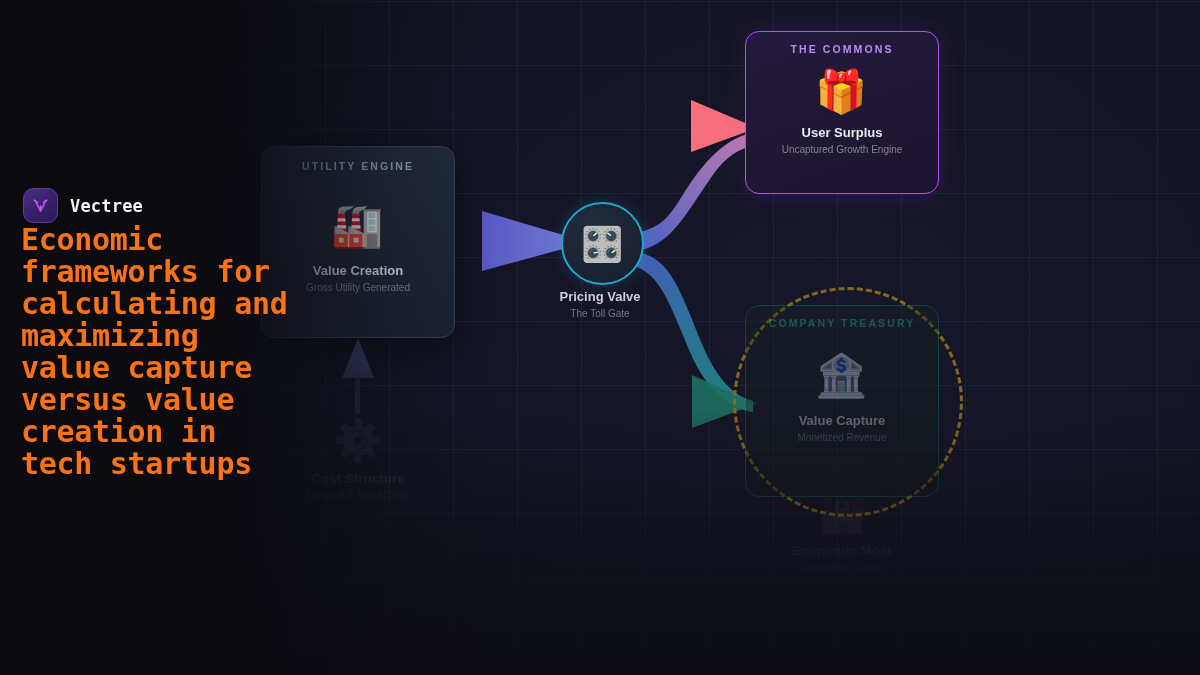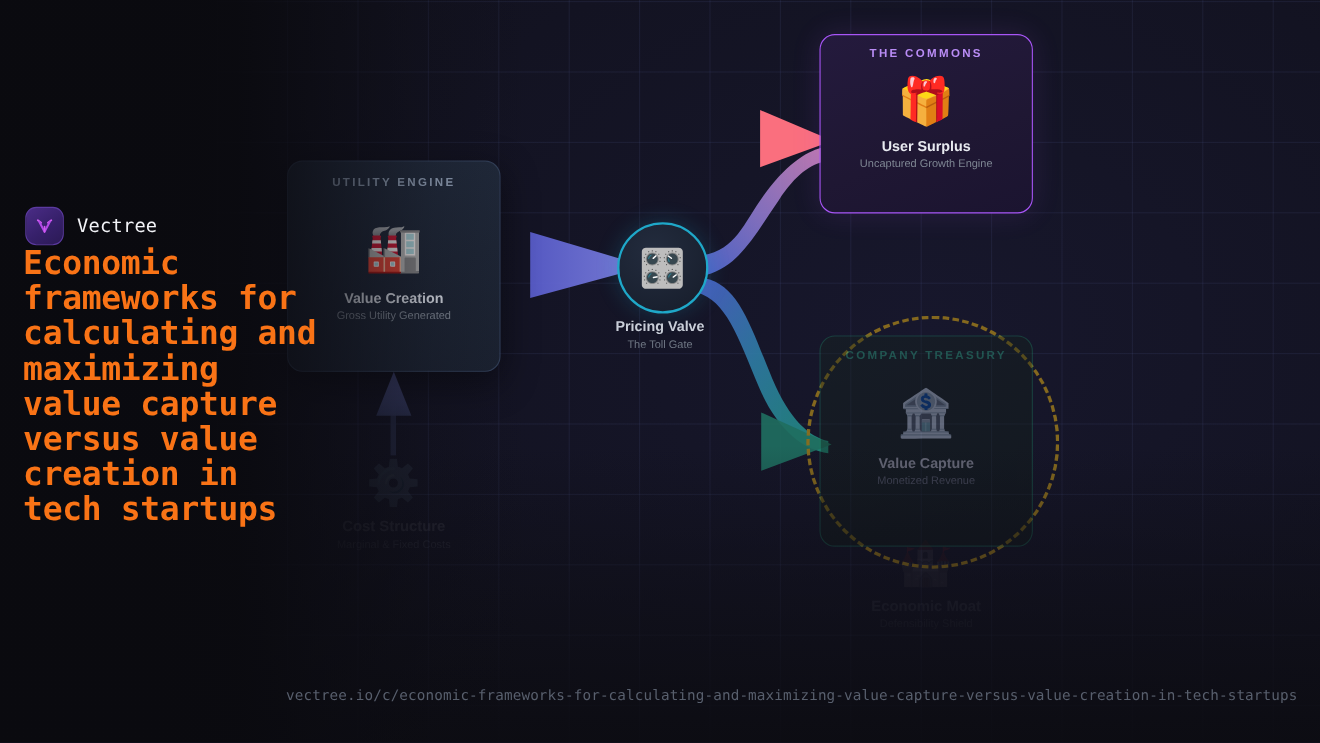--- a/index.html
+++ b/index.html
@@ -94,21 +94,21 @@
   #valvelabel .node-name{font-size:13px;color:#c9ced8;}
   #valvelabel .node-sub{color:#6f7784;}
 
   
   #overlay{position:absolute;left:0;top:0;width:480px;height:675px;}
   #brand{position:absolute;left:23px;top:188px;display:flex;align-items:center;gap:12px;}
   #logo{width:33px;height:33px;border-radius:10px;
       background:linear-gradient(145deg,#4a2c86 0%,#36206a 55%,#2b1a55 100%);
       border:1px solid #5b3aa0;display:flex;align-items:center;justify-content:center;}
   #brandname{font-family:"DejaVu Sans Mono","Liberation Mono",monospace;
-      font-weight:400;font-size:17px;color:#f2f3f7;letter-spacing:.2px;}
+      font-weight:700;font-size:17px;color:#f2f3f7;letter-spacing:.2px;}
   #title{position:absolute;left:21px;top:224px;width:268px;
       font-family:"DejaVu Sans Mono","Liberation Mono",monospace;
       font-weight:700;font-size:30px;line-height:32px;color:#f97316;
       letter-spacing:-.3px;word-break:normal;}
 
   
   #url{position:absolute;left:260px;top:625px;white-space:nowrap;
       font-family:"DejaVu Sans Mono","Liberation Mono",monospace;
       font-size:13px;color:#585f6d;letter-spacing:.1px;}
 </style>
@@ -219,14 +219,13 @@
           <path d="M5 6 L8.5 8.5 M19 6 L15.5 8.5" stroke="#d05bf0" stroke-width="1.9" stroke-linecap="round"></path>
           <path d="M6.5 7.5 L12 18 L17.5 7.5" stroke="#b44ae8" stroke-width="2.1" stroke-linecap="round" stroke-linejoin="round"></path>
           <path d="M12 12.5 L12 18" stroke="#d05bf0" stroke-width="1.7" stroke-linecap="round"></path>
         </svg>
       </div>
       <div id="brandname">Vectree</div>
     </div>
     <div id="title">Economic frameworks for calculating and maximizing value capture versus value creation in tech startups</div>
   </div>
 
-  <div id="url">vectree.io/c/economic-frameworks-for-calculating-and-maximizing-value-capture-versus-value-creation-in-tech-startups</div>
 </div>
 
 </body></html>

